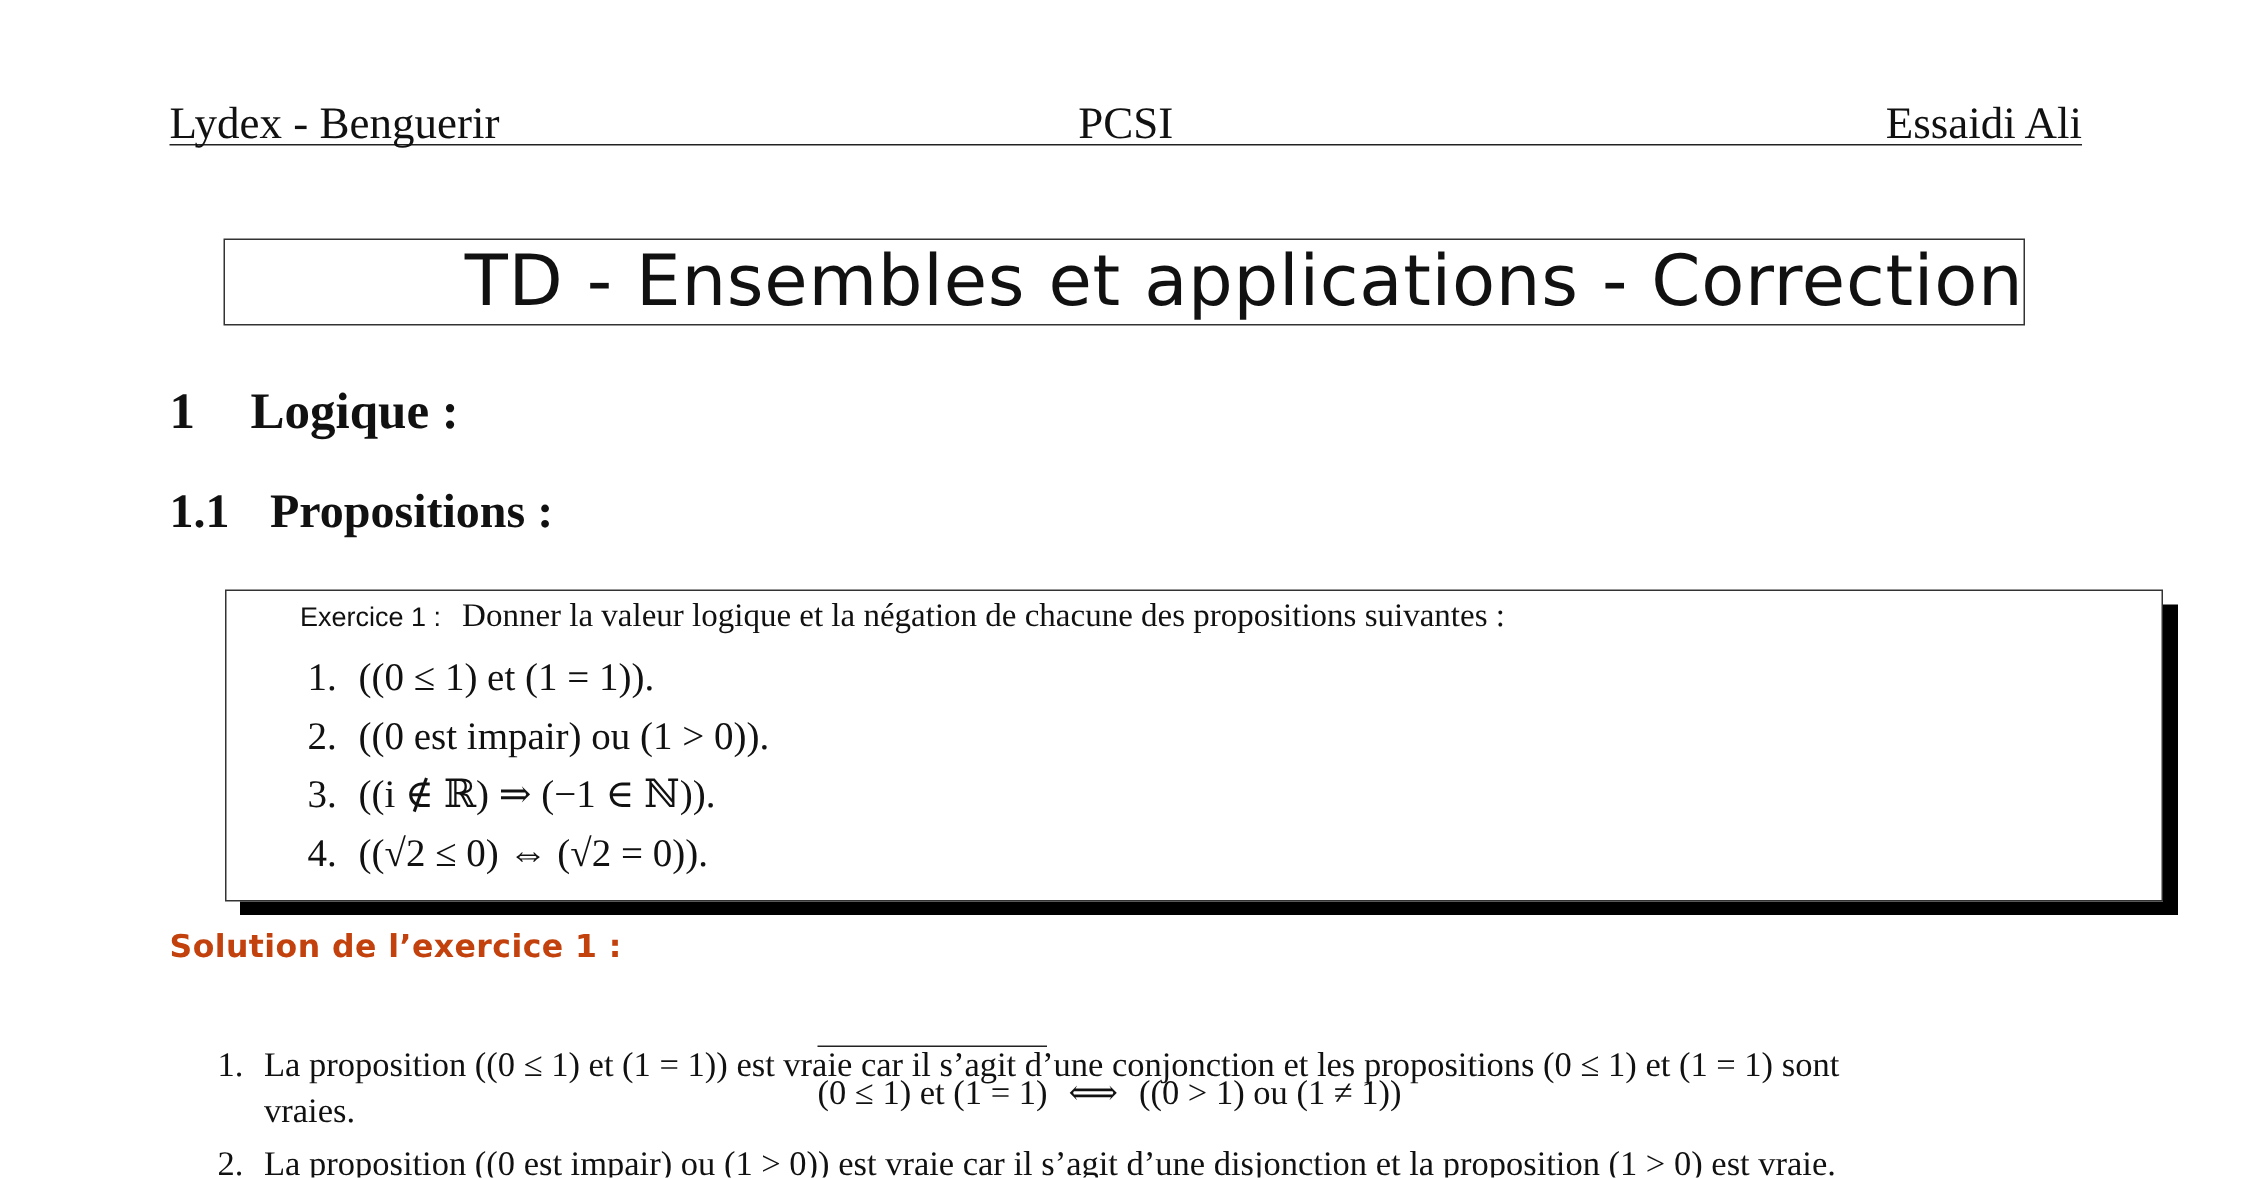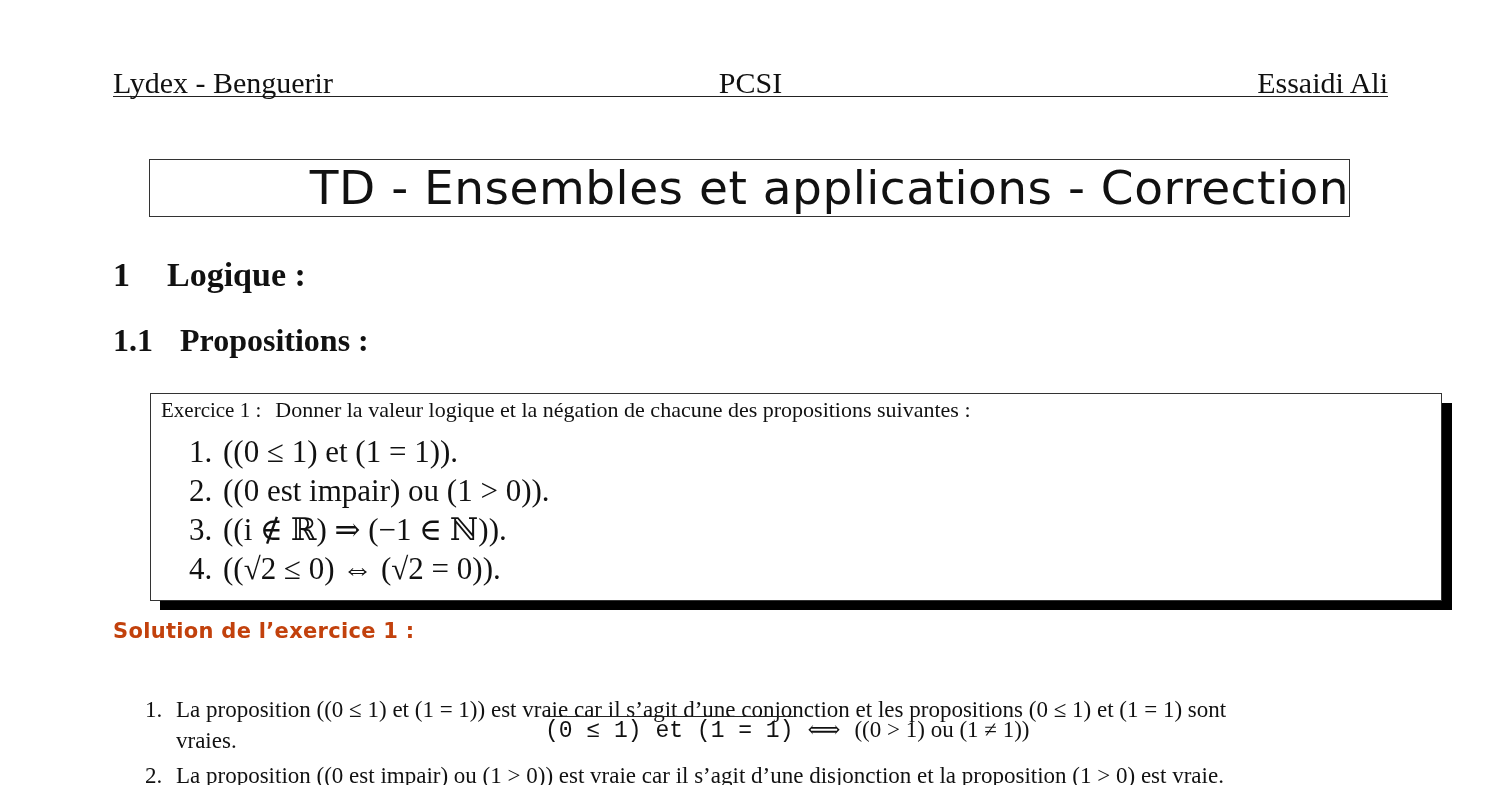--- a/index.html
+++ b/index.html
@@ -20,33 +20,33 @@
 
   .sec1 { position: absolute; left: 113px; top: 256px; font-weight: bold; font-size: 34px; }
   .sec1 .num { display: inline-block; width: 54px; }
   .sec11 { position: absolute; left: 113px; top: 322px; font-weight: bold; font-size: 32px; }
   .sec11 .num { display: inline-block; width: 67px; }
 
   .ex-shadow { position: absolute; left: 160px; top: 403px; width: 1292px; height: 207px; background: #000; }
   .ex-box { position: absolute; left: 150px; top: 393px; width: 1292px; height: 208px;
             background: #fff; border: 1.2px solid #333; box-sizing: border-box; }
   .ex-head { position: absolute; left: 10px; top: 3px; font-size: 22px; white-space: nowrap; }
-  .ex-label { font-family: Liberation Serif, serif; font-size: 21px; margin-right: 14px; }
-  .ex-list { position: absolute; left: 38px; top: 42px; font-size: 31px; }
+  .ex-label { font-family: Liberation Sans, sans-serif; font-size: 18px; margin-right: 14px; margin-left: 39px; }
+  .ex-list { position: absolute; left: 54px; top: 42px; font-size: 26px; }
   .ex-item { height: 39px; line-height: 32px; white-space: nowrap; }
   .ex-item .n { display: inline-block; width: 34px; }
 
   .sol-title { position: absolute; left: 113px; top: 619px; color: #c2410c; font-weight: bold;
                font-family: "DejaVu Sans", "Liberation Sans", sans-serif; font-size: 21px; letter-spacing: 0.3px; }
 
   .sol1 { position: absolute; left: 145px; top: 694px; width: 1243px; font-size: 23px; line-height: 31px; }
   .sol1 .n { display: inline-block; width: 31px; }
   .sol1 .cont { padding-left: 31px; }
   .sol-eq { position: absolute; left: 545px; top: 716px; font-size: 23px; white-space: nowrap; }
-  .overline { border-top: 1.3px solid #222; padding-top: 1px; font-family: Liberation Mono, monospace; }
+  .overline { border-top: 1.3px solid #222; padding-top: 18px; }
   .iff { margin: 0 14px; }
 
   .sol2 { position: absolute; left: 145px; top: 763px; font-size: 23px; white-space: nowrap; }
   .sol2 .n { display: inline-block; width: 31px; }
 </style>
 </head>
 <body>
 
 <div class="header">
   <span class="h-left">Lydex - Benguerir</span>

